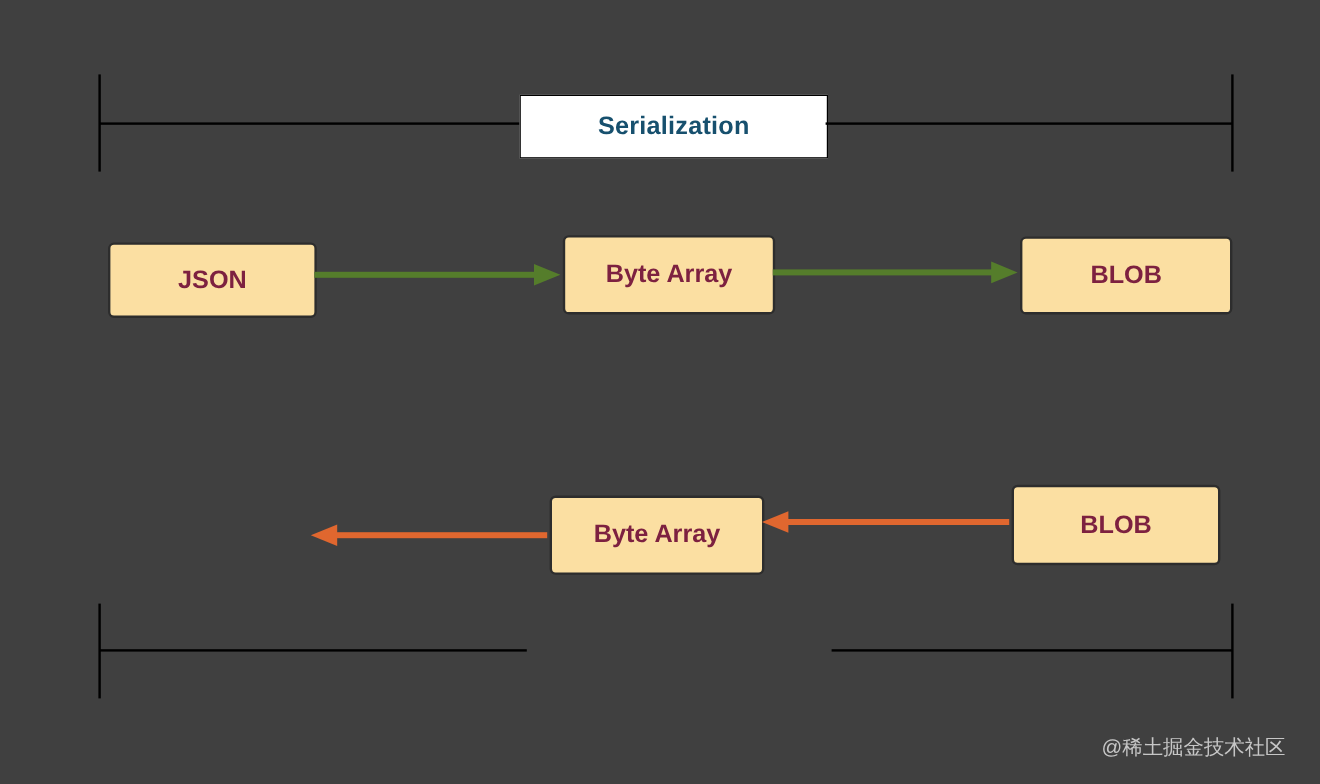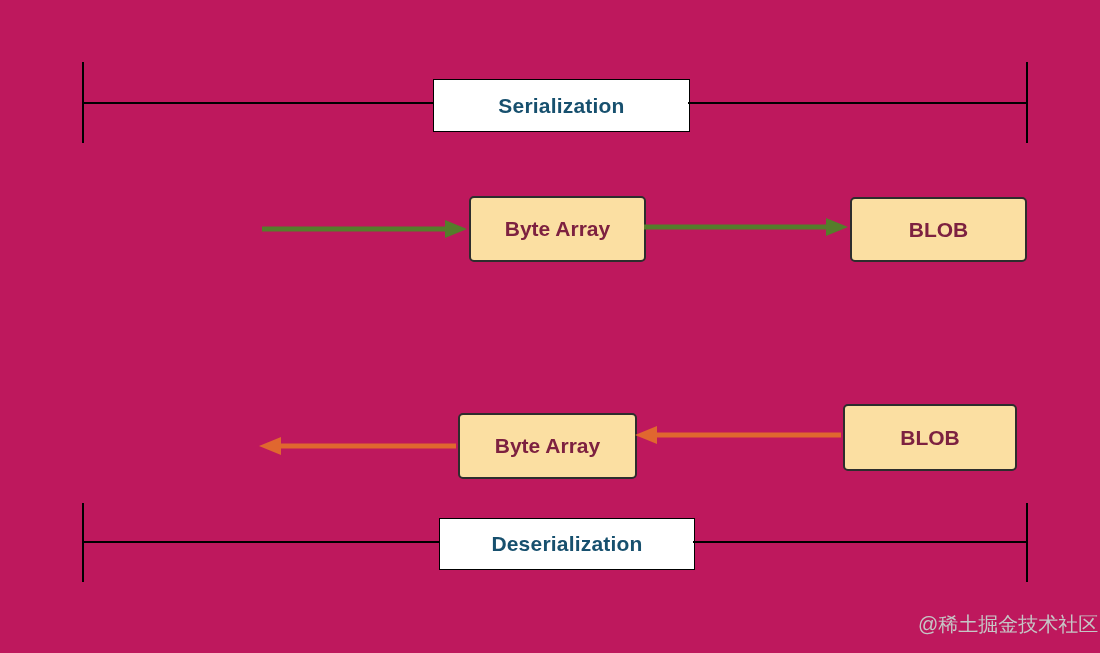--- a/index.html
+++ b/index.html
@@ -9,21 +9,21 @@
     --title-text:#17506e;
     --serialize-arrow:#557d2b;
     --deserialize-arrow:#e0672f;
     --bracket-line:#000000;
     --watermark-text:#c6c6c6;
   }
   html,body{margin:0;padding:0;background:#ffffff;}
   .canvas{
     position:relative;
     width:1100px;height:653px;
-    background:#be185d;
+    background:#404040;
     font-family:"Liberation Sans", sans-serif;
     overflow:hidden;
   }
   .vline{position:absolute;width:2px;background:var(--bracket-line);}
   .hline{position:absolute;height:2px;background:var(--bracket-line);}
   .title-box{
     position:absolute;
     background:#ffffff;
     border:1px solid #000000;
     display:flex;align-items:center;justify-content:center;
@@ -58,36 +58,39 @@
   }
   .arrow.right .head{right:0;border-left-width:22px;border-left-style:solid;}
   .arrow.left  .head{left:0;border-right-width:22px;border-right-style:solid;}
   .arrow.green .shaft{background:var(--serialize-arrow);}
   .arrow.green.right .head{border-left-color:var(--serialize-arrow);}
   .arrow.orange .shaft{background:var(--deserialize-arrow);}
   .arrow.orange.left .head{border-right-color:var(--deserialize-arrow);}
   .watermark{
     position:absolute;
     color:var(--watermark-text);
-    font-size:20px;
+    font-size:17px;
   }
 </style>
 </head>
 <body>
 
 <div class="canvas">
 
   <div class="vline" style="left:82px;top:62px;height:81px"></div>
   <div class="hline" style="left:83px;top:102px;width:350px"></div>
   <div class="title-box" style="left:433px;top:79px;width:255px;height:51px">
     <span>Serialization</span>
   </div>
   <div class="hline" style="left:688px;top:102px;width:339px"></div>
   <div class="vline" style="left:1026px;top:62px;height:81px"></div>
 
+  <div class="node" style="left:90px;top:202px;width:170px;height:59px">
+    <span>JSON</span>
+  </div>
   <div class="arrow right green" style="left:262px;top:220px;width:205px">
     <div class="shaft"></div>
     <div class="head"></div>
   </div>
   <div class="node" style="left:469px;top:196px;width:173px;height:62px">
     <span>Byte Array</span>
   </div>
   <div class="arrow right green" style="left:644px;top:218px;width:204px">
     <div class="shaft"></div>
     <div class="head"></div>
@@ -106,21 +109,18 @@
   <div class="arrow left orange" style="left:635px;top:426px;width:206px">
     <div class="shaft"></div>
     <div class="head"></div>
   </div>
   <div class="node" style="left:843px;top:404px;width:170px;height:63px">
     <span>BLOB</span>
   </div>
 
   <div class="vline" style="left:82px;top:503px;height:79px"></div>
   <div class="hline" style="left:83px;top:541px;width:356px"></div>
-  <div class="title-box" style="left:439px;top:518px;width:254px;height:50px">
-    <span>Deserialization</span>
-  </div>
   <div class="hline" style="left:693px;top:541px;width:334px"></div>
   <div class="vline" style="left:1026px;top:503px;height:79px"></div>
 
   <div class="watermark" style="left:918px;top:611px">@稀土掘金技术社区</div>
 
 </div>
 
 </body></html>

